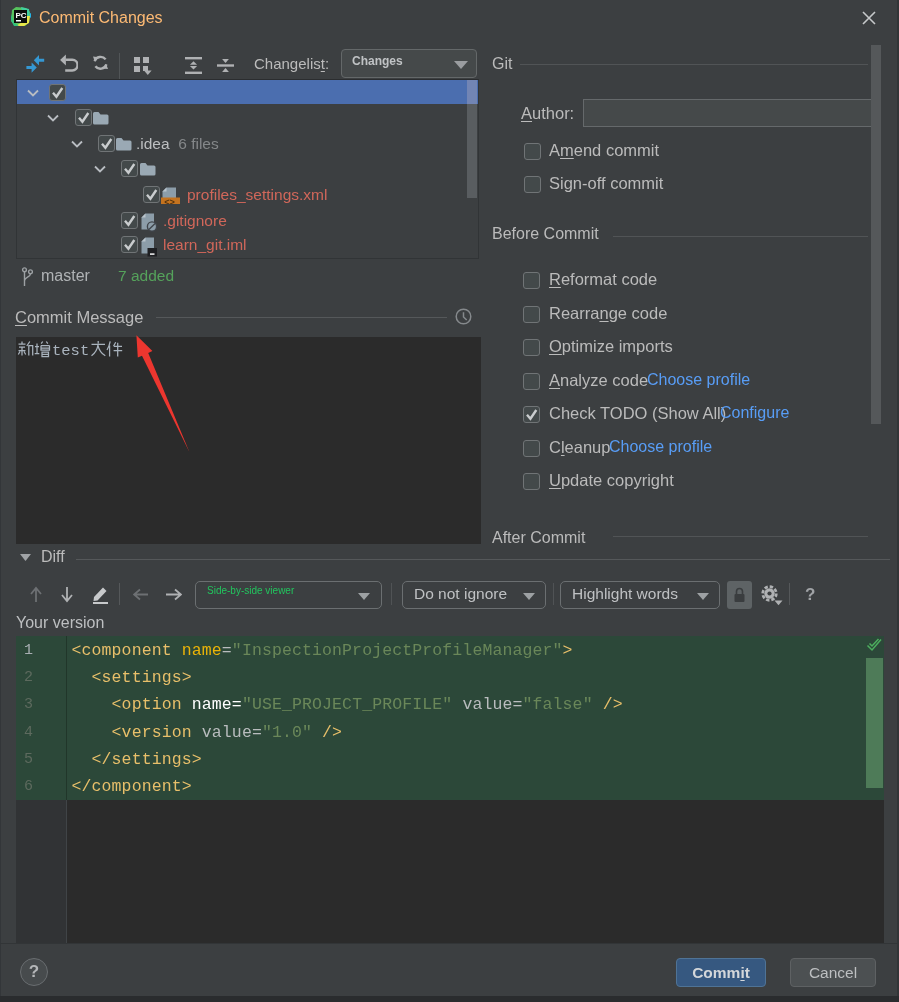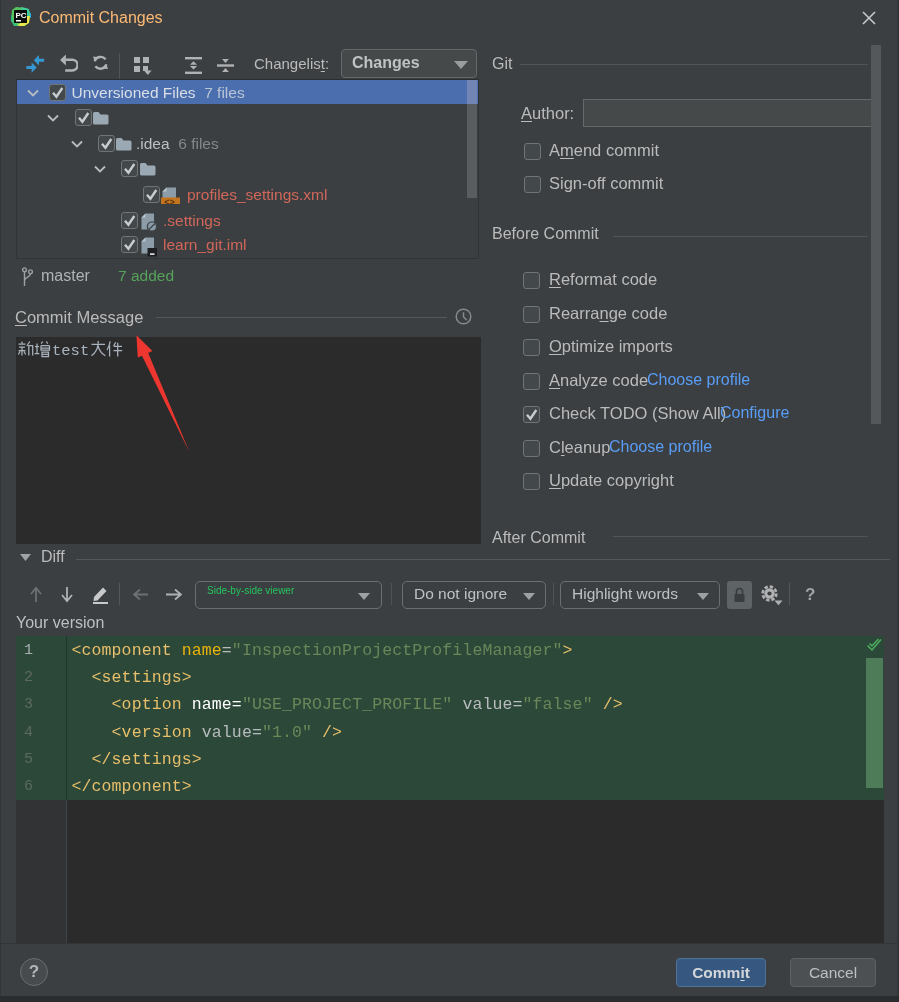--- a/index.html
+++ b/index.html
@@ -61,39 +61,38 @@
 <path d="M8.5 4.2 L12.1 7.7 L4.9 7.7 Z" fill="#afb1b3"></path>
     <path d="M8.5 12.6 L12.1 9.1 L4.9 9.1 Z" fill="#afb1b3"></path>
 </svg>
 <svg class="a" style="left:217px;top:57px" width="17" height="17">
 <rect x="0" y="7.3" width="17" height="2.4" fill="#afb1b3"></rect>
 <path d="M8.5 5.9 L11.9 1.9 L5.1 1.9 Z" fill="#afb1b3"></path>
     <path d="M8.5 11.1 L11.9 15.1 L5.1 15.1 Z" fill="#afb1b3"></path>
 </svg>
 <div class="a" style="left:254px;top:55px;font-size:15px">Changelis<span class="u">t</span>:</div>
 <div class="a" style="left:341px;top:49px;width:136px;height:29px;background:#45494a;border:1px solid #646869;border-radius:4px;box-sizing:border-box">
-<div class="a" style="left:10px;top:4px;font-size:16px;font-weight:bold;color:#c0c3c5">Changes</div>
+<div class="a" style="left:10px;top:4px;font-size:12px;font-weight:bold;color:#c0c3c5">Changes</div>
 <svg class="a" style="left:112px;top:11px" width="14" height="8">
       <path d="M0 0 h14 l-7 8 z" fill="#9a9da0"></path>
     </svg>
 </div>
 
 <div class="a" id="tree" style="left:16px;top:78.5px;width:463px;height:180.5px;border:1px solid #313436;border-top:1.5px solid #2b2d2f;box-sizing:border-box"></div>
 <div class="a" style="left:17px;top:80px;width:461px;height:24px;background:#4b6eaf"></div>
 
 <div class="a" style="left:467px;top:80px;width:10px;height:24px;background:#7285b4"></div>
 <div class="a" style="left:467px;top:104px;width:10px;height:94px;background:#595d60"></div>
 <div class="a" style="left:0;top:80px;width:479px;height:25px">
     <svg class="a" style="left:27px;top:9px" width="12" height="8">
       <path d="M1 1.5 L6 6.5 L11 1.5" stroke="#b9bdc2" stroke-width="1.8" fill="none"></path>
     </svg>
     <div class="cb" style="left:49px;top:4px"><svg width="15" height="15">
         <path d="M3 7.8 l3.4 3.9 L12.3 3" stroke="#c9ccce" stroke-width="2.4" fill="none"></path>
       </svg></div>
-    <div class="a" style="left:71.5px;top:0;line-height:25px;font-size:15.5px;color:#dadfe6;white-space:pre">Unversioned Files<span style="color:#bac4d5">  7 files</span></div>
   </div>
 <div class="a" style="left:0;top:105.4px;width:479px;height:25px">
     <svg class="a" style="left:47px;top:9px" width="12" height="8">
       <path d="M1 1.5 L6 6.5 L11 1.5" stroke="#b9bdc2" stroke-width="1.8" fill="none"></path>
     </svg>
     <div class="cb" style="left:75px;top:4px"><svg width="15" height="15">
         <path d="M3 7.8 l3.4 3.9 L12.3 3" stroke="#c9ccce" stroke-width="2.4" fill="none"></path>
       </svg></div>
     <div class="a" style="left:93px;top:5px"><svg width="16" height="14">
         <path d="M0 2.5 a1.5 1.5 0 0 1 1.5 -1.5 h4 l2 2.5 h6.5 a1.5 1.5 0 0 1 1.5 1.5 v7 a1.5 1.5 0 0 1 -1.5 1.5 h-12.5 a1.5 1.5 0 0 1 -1.5 -1.5 z" fill="#9aa9b4"></path>
@@ -137,21 +136,21 @@
 <div class="a" style="left:0;top:208.0px;width:479px;height:25px">
     <div class="cb" style="left:121px;top:4px"><svg width="15" height="15">
         <path d="M3 7.8 l3.4 3.9 L12.3 3" stroke="#c9ccce" stroke-width="2.4" fill="none"></path>
       </svg></div>
     <div class="a" style="left:141px;top:5px"><svg width="17" height="19">
         <path d="M4.5 0.5 H13 V16.5 H0.5 V4.5 Z" fill="#8c9da9"></path>
         <path d="M0.5 4.5 L4.5 0.5 V4.5 Z" fill="#b9c4cc"></path>
         <circle cx="11" cy="13.5" r="4.6" fill="#8c9da9" stroke="#40454b" stroke-width="1.4"></circle>
         <path d="M7.9 16.6 L14.1 10.4" stroke="#40454b" stroke-width="1.4"></path>
       </svg></div>
-    <div class="a" style="left:163px;top:0;line-height:25px;font-size:15.5px;color:#d1675a;white-space:pre">.settings</div>
+    <div class="a" style="left:163px;top:0;line-height:25px;font-size:15.5px;color:#d1675a;white-space:pre">.gitignore</div>
   </div>
 <div class="a" style="left:0;top:232.4px;width:479px;height:25px">
     <div class="cb" style="left:121px;top:4px"><svg width="15" height="15">
         <path d="M3 7.8 l3.4 3.9 L12.3 3" stroke="#c9ccce" stroke-width="2.4" fill="none"></path>
       </svg></div>
     <div class="a" style="left:141px;top:5px"><svg width="17" height="20">
         <path d="M4.5 0.5 H13 V16.5 H0.5 V4.5 Z" fill="#8c9da9"></path>
         <path d="M0.5 4.5 L4.5 0.5 V4.5 Z" fill="#b9c4cc"></path>
         <rect x="6.5" y="11" width="9.5" height="8.5" fill="#1e1f22"></rect>
         <rect x="9" y="16.3" width="4.5" height="1.6" fill="#e8e9ea"></rect>

